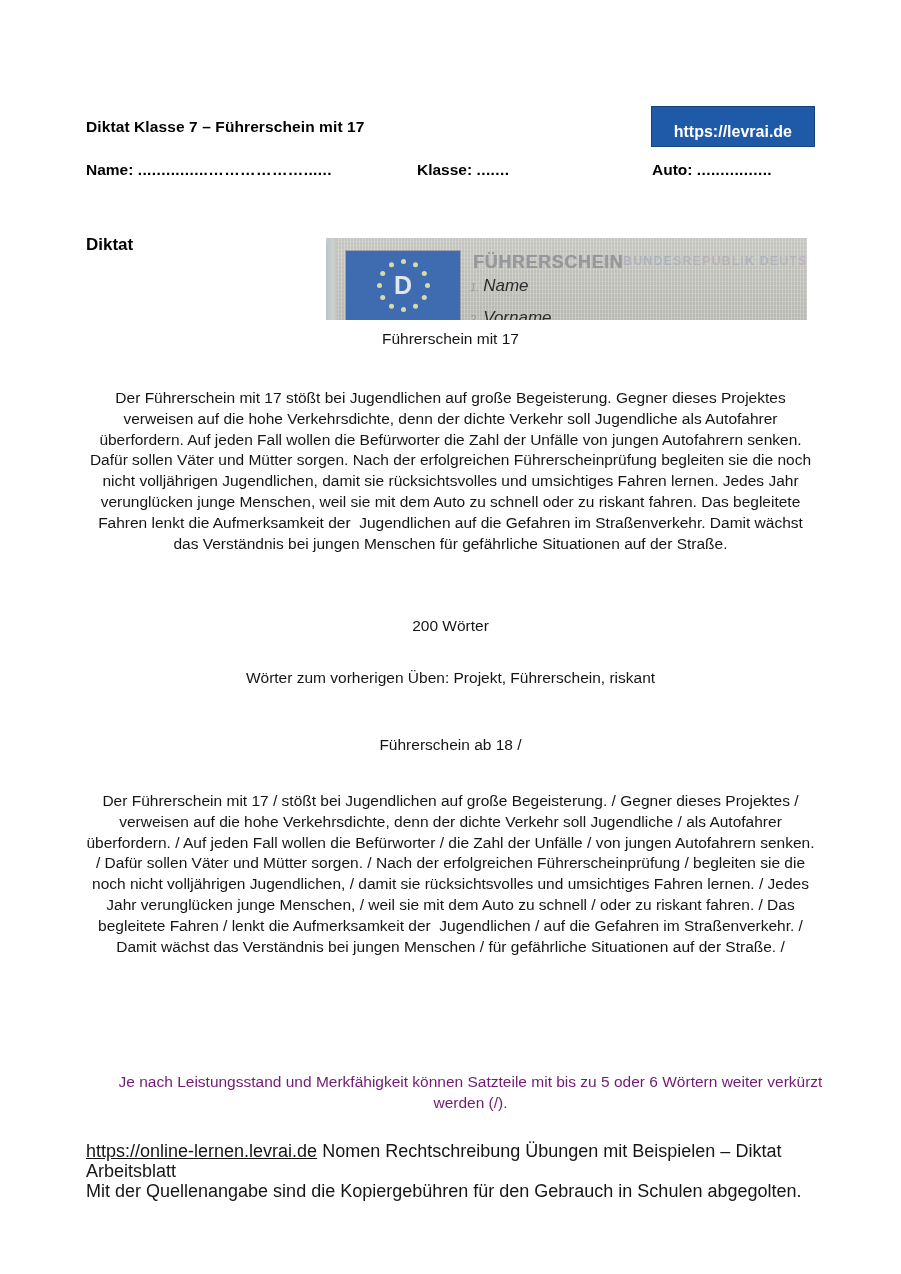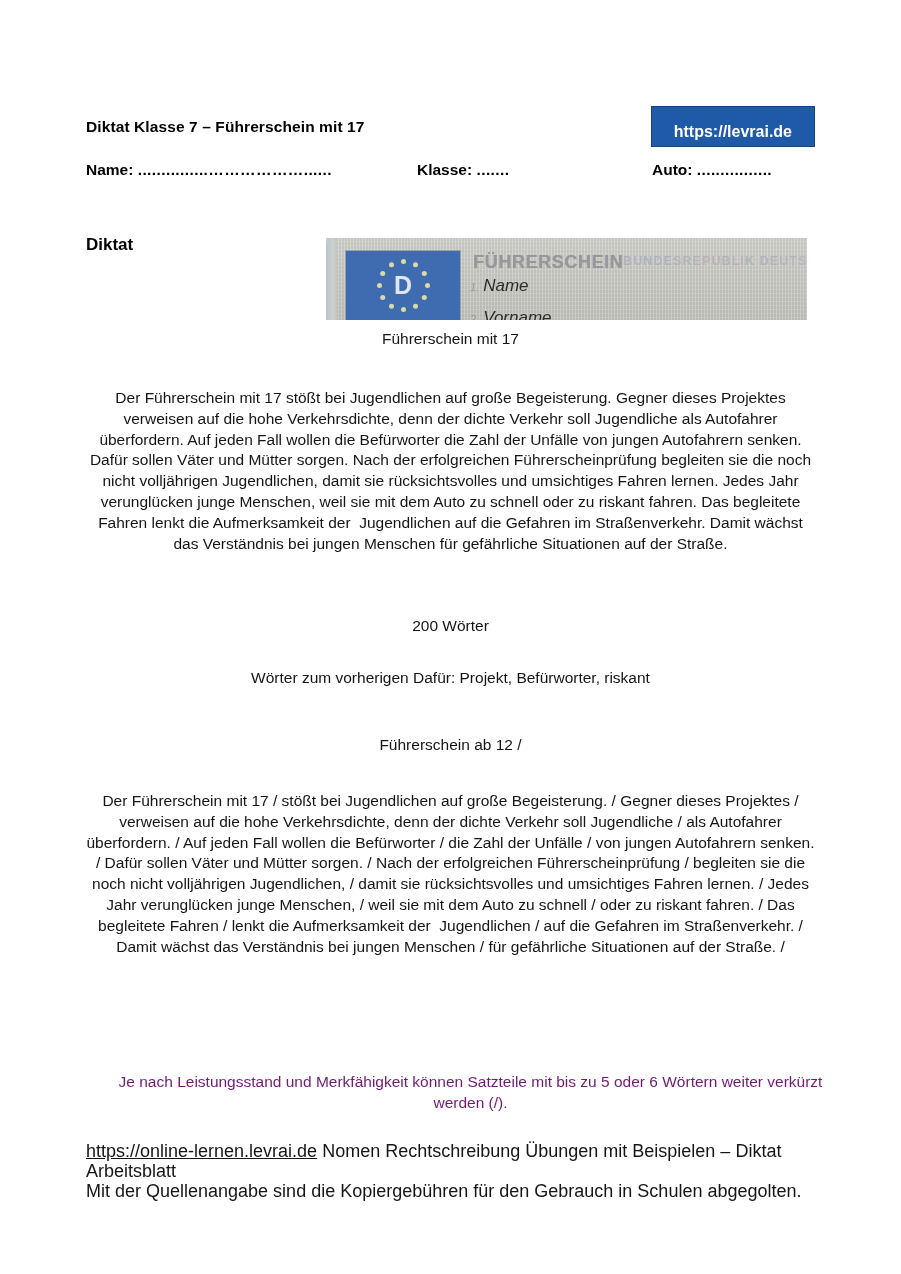--- a/index.html
+++ b/index.html
@@ -270,23 +270,23 @@
 
     </div>
   </div>
 
   <div class="txt subtitle">Führerschein mit 17</div>
 
   <div class="txt dictation">Der Führerschein mit 17 stößt bei Jugendlichen auf große Begeisterung. Gegner dieses Projektes verweisen auf die hohe Verkehrsdichte, denn der dichte Verkehr soll Jugendliche als Autofahrer überfordern. Auf jeden Fall wollen die Befürworter die Zahl der Unfälle von jungen Autofahrern senken. Dafür sollen Väter und Mütter sorgen. Nach der erfolgreichen Führerscheinprüfung begleiten sie die noch nicht volljährigen Jugendlichen, damit sie rücksichtsvolles und umsichtiges Fahren lernen. Jedes Jahr verunglücken junge Menschen, weil sie mit dem Auto zu schnell oder zu riskant fahren. Das begleitete Fahren lenkt die Aufmerksamkeit der  Jugendlichen auf die Gefahren im Straßenverkehr. Damit wächst das Verständnis bei jungen Menschen für gefährliche Situationen auf der Straße.</div>
 
   <div class="txt wordcount">200 Wörter</div>
 
-  <div class="txt practice">Wörter zum vorherigen Dafür: Projekt, Befürworter, riskant</div>
-
-  <div class="txt segtitle">Führerschein ab 12 /</div>
+  <div class="txt practice">Wörter zum vorherigen Üben: Projekt, Führerschein, riskant</div>
+
+  <div class="txt segtitle">Führerschein ab 18 /</div>
 
   <div class="txt segmented">Der Führerschein mit 17 / stößt bei Jugendlichen auf große Begeisterung. / Gegner dieses Projektes / verweisen auf die hohe Verkehrsdichte, denn der dichte Verkehr soll Jugendliche / als Autofahrer überfordern. / Auf jeden Fall wollen die Befürworter / die Zahl der Unfälle / von jungen Autofahrern senken. / Dafür sollen Väter und Mütter sorgen. / Nach der erfolgreichen Führerscheinprüfung / begleiten sie die noch nicht volljährigen Jugendlichen, / damit sie rücksichtsvolles und umsichtiges Fahren lernen. / Jedes Jahr verunglücken junge Menschen, / weil sie mit dem Auto zu schnell / oder zu riskant fahren. / Das begleitete Fahren / lenkt die Aufmerksamkeit der  Jugendlichen / auf die Gefahren im Straßenverkehr. / Damit wächst das Verständnis bei jungen Menschen / für gefährliche Situationen auf der Straße. /</div>
 
   <div class="txt note">Je nach Leistungsstand und Merkfähigkeit können Satzteile mit bis zu 5 oder 6 Wörtern weiter verkürzt werden (/).</div>
 
   <div class="footer">
     <div><span class="src-link">https://online-lernen.levrai.de</span><span> Nomen Rechtschreibung Übungen mit Beispielen – Diktat Arbeitsblatt</span></div>
     <div>Mit der Quellenangabe sind die Kopiergebühren für den Gebrauch in Schulen abgegolten.</div>
   </div>
 

